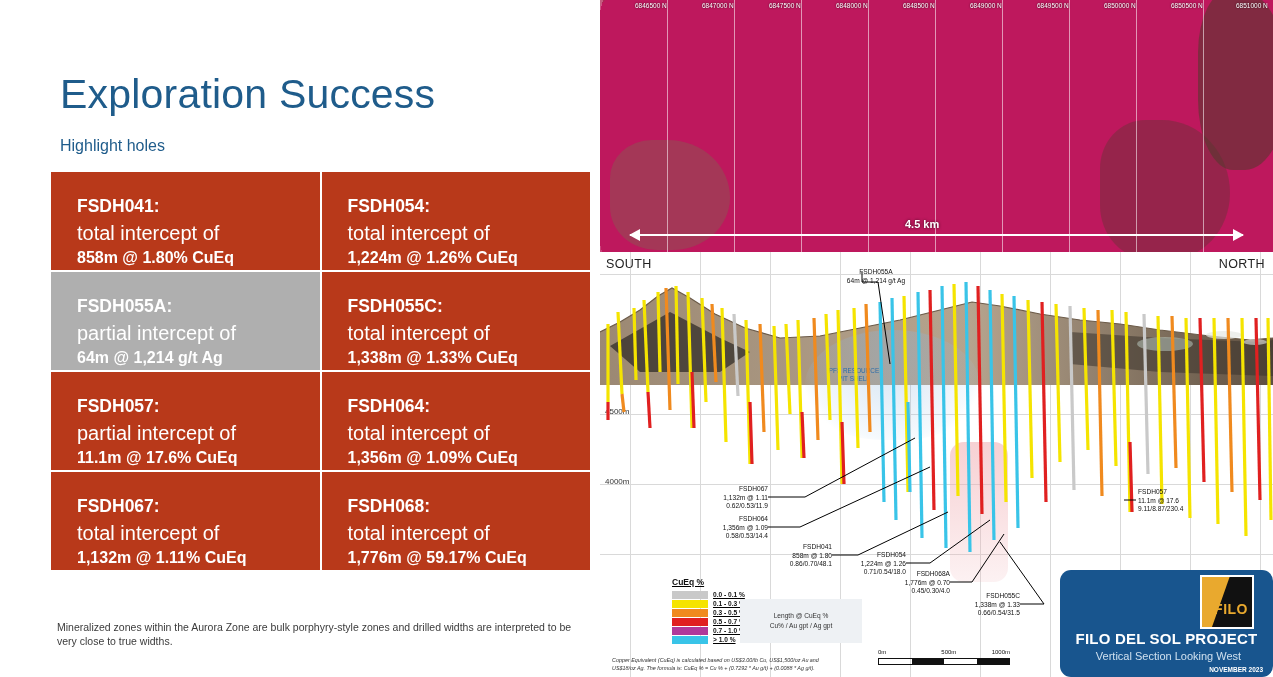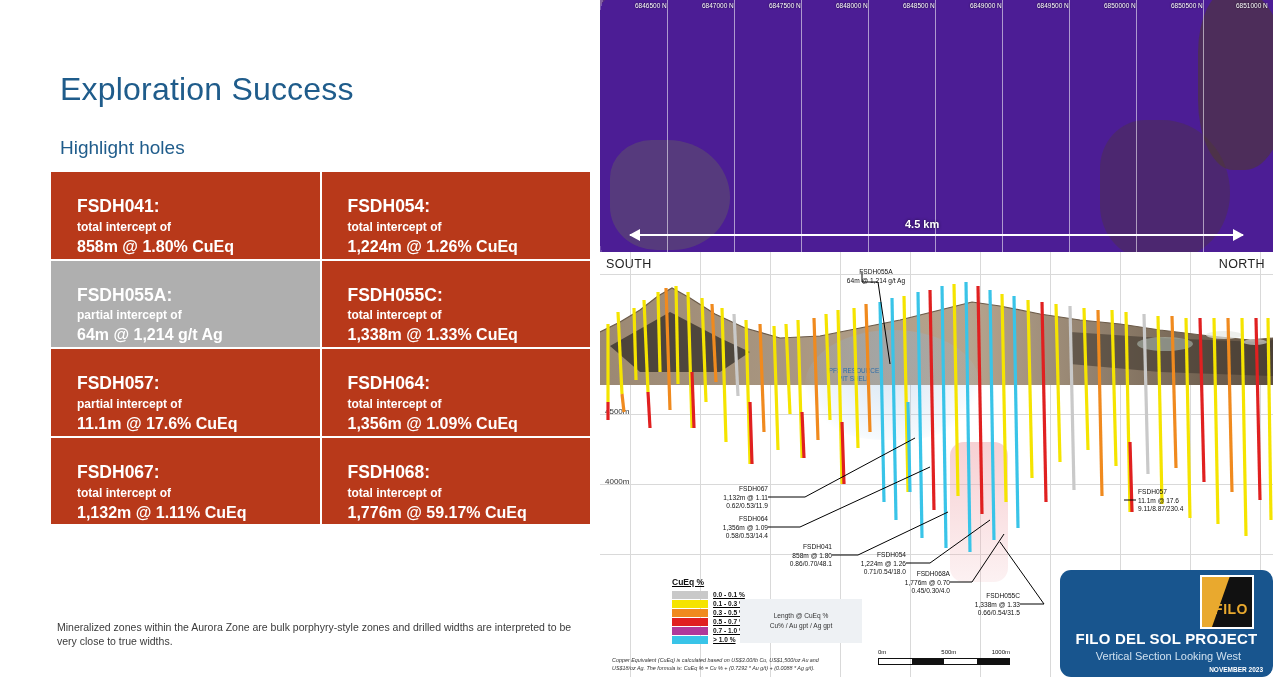--- a/index.html
+++ b/index.html
@@ -7,45 +7,45 @@
     width:1273px;height:677px;background:#ffffff;
     font-family:"Liberation Sans", sans-serif;
     overflow:hidden;position:relative;
   }
   .page{position:relative;width:1273px;height:677px;}
 
   
   .left{position:absolute;left:0;top:0;width:600px;height:677px;background:#fff;}
   .title{
     position:absolute;left:60px;top:72px;width:520px;
-    font-size:32px;color:#1F5C8B;font-weight:400;letter-spacing:.2px;line-height:1.1;
+    font-size:41px;color:#1F5C8B;font-weight:400;letter-spacing:.2px;line-height:1.1;
   }
   .subtitle{
     position:absolute;left:60px;top:137px;
-    font-size:19px;color:#1F5C8B;font-weight:400;
+    font-size:16px;color:#1F5C8B;font-weight:400;
   }
   .grid{
     position:absolute;left:51px;top:172px;width:539px;height:343px;
     display:grid;grid-template-columns:1fr 1fr;grid-template-rows:1fr 1fr 1fr 1fr;
     gap:2px;background:#ffffff;
   }
   .cell{
     background:#B8391A;color:#ffffff;padding:22px 0 0 26px;box-sizing:border-box;
   }
   .cell.grey{background:#AFAFAF;}
   .cell .hole{font-size:17.5px;font-weight:bold;line-height:1.42;}
-  .cell .desc{font-size:12px;font-weight:700;line-height:1.42;}
+  .cell .desc{font-size:20px;font-weight:400;line-height:1.42;}
   .cell .val{font-size:16px;font-weight:bold;line-height:1.42;white-space:nowrap;}
   .footnote{
     position:absolute;left:57px;top:620px;width:525px;
     font-size:10.5px;color:#3b3b3b;line-height:1.35;
   }
 
   
-  .right{position:absolute;left:600px;top:0;width:673px;height:677px;background:#4c1d95;}
+  .right{position:absolute;left:600px;top:0;width:673px;height:677px;background:#be185d;}
 
   
   .plan{
     position:absolute;left:0;top:0;width:673px;height:252px;overflow:hidden;
     background:
       radial-gradient(ellipse 160px 90px at 70px 170px, #8a8f6a 0%, rgba(138,143,106,0) 70%),
       radial-gradient(ellipse 200px 70px at 300px 60px, #9d7f61 0%, rgba(157,127,97,0) 72%),
       radial-gradient(ellipse 240px 120px at 520px 120px, #c8a289 0%, rgba(200,162,137,0) 75%),
       radial-gradient(ellipse 180px 140px at 640px 60px, #6a4f3a 0%, rgba(106,79,58,0) 78%),
       linear-gradient(170deg,#9b7b5e 0%,#b08f73 25%,#c6a78d 50%,#b59madd 51%,#a98a6c 75%,#8d6e52 100%);

